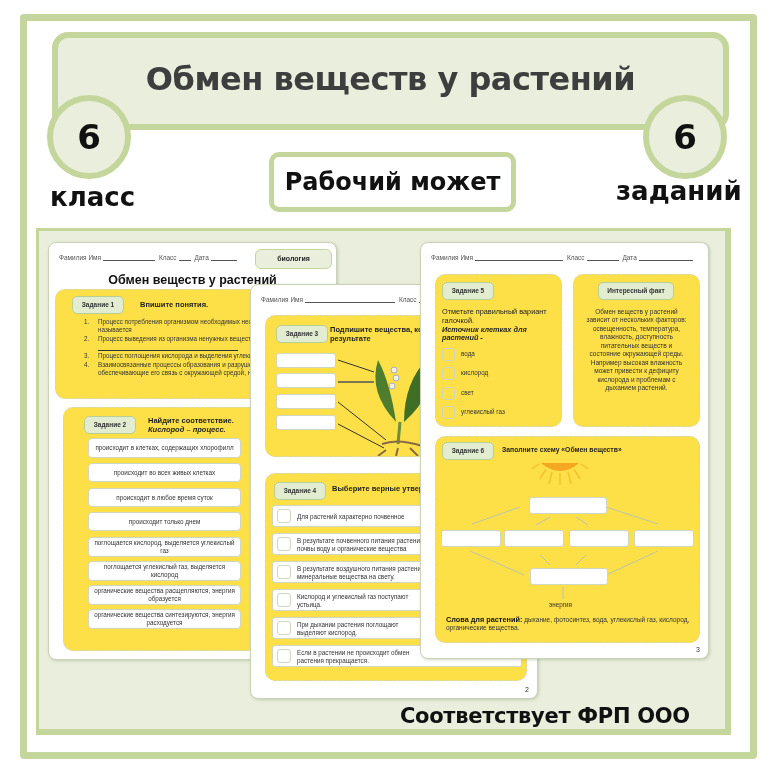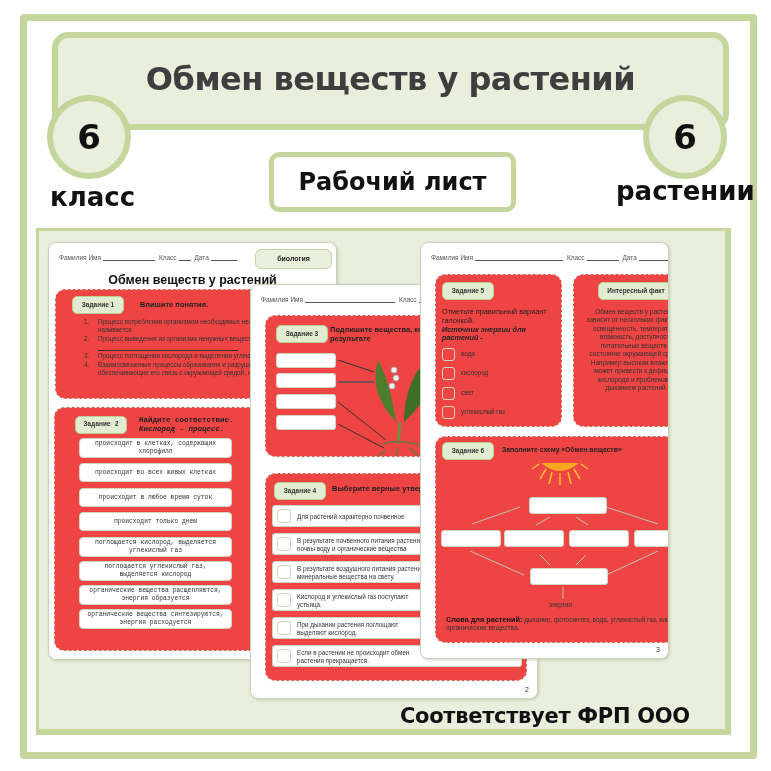--- a/index.html
+++ b/index.html
@@ -29,30 +29,30 @@
     display: flex; align-items: center; justify-content: center;
     font-family: "DejaVu Sans", sans-serif; font-size: 24px; font-weight: bold; color: #111; }
 
   .preview-panel { position: absolute; left: 36px; top: 228px; width: 695px; height: 507px;
     background: #e9efdc; border-right: 6px solid #c4d69b; border-bottom: 6px solid #c4d69b; border-top: 3px solid #c4d69b; border-left: 3px solid #c4d69b; }
 
   .page { position: absolute; background: #fff; border: 1px solid #c9d3b8; border-radius: 8px;
     box-shadow: 1px 1px 3px rgba(120,140,100,0.35); overflow: hidden; }
   .page1 { left: 48px; top: 242px; width: 289px; height: 418px; }
   .page2 { left: 250px; top: 284px; width: 288px; height: 415px; }
-  .page3 { left: 420px; top: 242px; width: 249px; height: 417px; }
+  .page3 { left: 420px; top: 242px; width: 289px; height: 417px; }
 
   .page-head { position: absolute; left: 10px; top: 11px; font-size: 6.5px; color: #555; white-space: nowrap; }
   .page-head .line { display: inline-block; border-bottom: 1px solid #555; vertical-align: bottom; height: 6px; margin: 0 2px; }
 
   .subject-badge { position: absolute; left: 206px; top: 6px; width: 77px; height: 20px; border-radius: 6px;
     background: #e9efdc; border: 1px solid #c4d69b; font-size: 7px; font-weight: bold; text-align: center; line-height: 18px; }
   .page1-title { position: absolute; left: 0; right: 0; top: 30px; text-align: center; font-size: 12.5px; font-weight: bold; color: #111; }
 
-  .task-card { position: absolute; border: 1px dashed #cfd6c2; border-radius: 10px; background: #ef4444; }
+  .task-card { position: absolute; border: 1px dashed #cfd6c2; border-radius: 10px; background: #fde047; }
   .task-badge { position: absolute; height: 18px; border-radius: 5px; background: #e2ecd0; border: 1.5px solid #b8cf94;
     font-size: 6.5px; font-weight: bold; text-align: center; line-height: 15px; color: #333; }
   .task-prompt { position: absolute; font-size: 7.5px; font-weight: bold; color: #222; line-height: 1.2; }
   .task-prompt i { font-weight: bold; }
 
   .ol { position: absolute; font-size: 6.3px; color: #333; line-height: 1.25; }
   .ol .li { display: flex; margin-bottom: 1.5px; }
   .ol .num { width: 14px; flex-shrink: 0; }
   .ans-line { display: inline-block; border-bottom: 1px solid #333; height: 6px; vertical-align: bottom; }
 
@@ -86,23 +86,23 @@
 </div>
 
 <div class="circle left">
     <span>6</span>
   </div>
 <div class="side-label left">класс</div>
 
 <div class="circle right">
     <span>6</span>
   </div>
-<div class="side-label right">растении</div>
-
-<div class="subtitle-box">Рабочий лист</div>
+<div class="side-label right">заданий</div>
+
+<div class="subtitle-box">Рабочий может</div>
 
 <div class="preview-panel"></div>
 
 <div class="page page1">
   <div class="page-head">
     <span>Фамилия Имя</span><span class="line" style="width:52px"></span>
     <span>Класс</span><span class="line" style="width:12px"></span>
     <span>Дата</span><span class="line" style="width:26px"></span>
   </div>
   <div class="subject-badge">биология</div>
@@ -127,21 +127,21 @@
           <span class="num">3.</span>
           <span>Процесс поглощения кислорода и выделения углекислого газа называется</span>
         </div>
       <div class="li">
           <span class="num">4.</span>
           <span>Взаимосвязанные процессы образования и разрушения в организме, обеспечивающие его связь с окружающей средой, называются</span>
         </div>
     </div>
   </div>
 
-  <div class="task-card" style="left:5px; top:164px; width:290px; height:244px;font-family:Liberation Mono, monospace;">
+  <div class="task-card" style="left:14px; top:164px; width:290px; height:244px;">
     <div class="task-badge" style="left:20px; top:8px; width:52px;">Задание 2</div>
     <div class="task-prompt" style="left:84px; top:8px;">
       <span>Найдите соответствие.</span><br><i>Кислород – процесс.</i>
     </div>
     <div class="match-box" style="top:30px; height:20px;">происходит в клетках, содержащих хлорофилл</div>
     <div class="match-box" style="top:55px; height:19px;">происходит во всех живых клетках</div>
     <div class="match-box" style="top:80px; height:19px;">происходит в любое время суток</div>
     <div class="match-box" style="top:104px; height:19px;">происходит только днем</div>
     <div class="match-box" style="top:129px; height:20px;">поглощается кислород, выделяется углекислый газ</div>
     <div class="match-box" style="top:153px; height:20px;">поглощается углекислый газ, выделяется кислород</div>
@@ -220,21 +220,21 @@
 <div class="page page3">
   <div class="page-head">
     <span>Фамилия Имя</span><span class="line" style="width:88px"></span>
     <span>Класс</span><span class="line" style="width:32px"></span>
     <span>Дата</span><span class="line" style="width:54px"></span>
   </div>
 
   <div class="task-card" style="left:14px; top:31px; width:127px; height:153px;">
     <div class="task-badge" style="left:6px; top:7px; width:52px;">Задание 5</div>
     <div class="task-prompt" style="left:6px; top:33px; width:115px; font-size:7.3px; font-weight:normal; color:#222;">
-      <span>Отметьте правильный вариант галочкой.</span><br><i>Источник энергии для растений -</i>
+      <span>Отметьте правильный вариант галочкой.</span><br><i>Источник клетках для растений -</i>
     </div>
     <div class="opt" style="left:6px; top:73px;"><span class="box"></span><span>вода</span></div>
     <div class="opt" style="left:6px; top:92px;"><span class="box"></span><span>кислород</span></div>
     <div class="opt" style="left:6px; top:112px;"><span class="box"></span><span>свет</span></div>
     <div class="opt" style="left:6px; top:131px;"><span class="box"></span><span>углекислый газ</span></div>
   </div>
 
   <div class="task-card" style="left:152px; top:31px; width:127px; height:153px;">
     <div class="task-badge" style="left:24px; top:7px; width:76px;">Интересный факт</div>
     <div class="fact-text" style="top:33px;">Обмен веществ у растений зависит от нескольких факторов: освещенность, температура, влажность, доступность питательных веществ и состояние окружающей среды. Например высокая влажность может привести к дефициту кислорода и проблемам с дыханием растений.</div>

